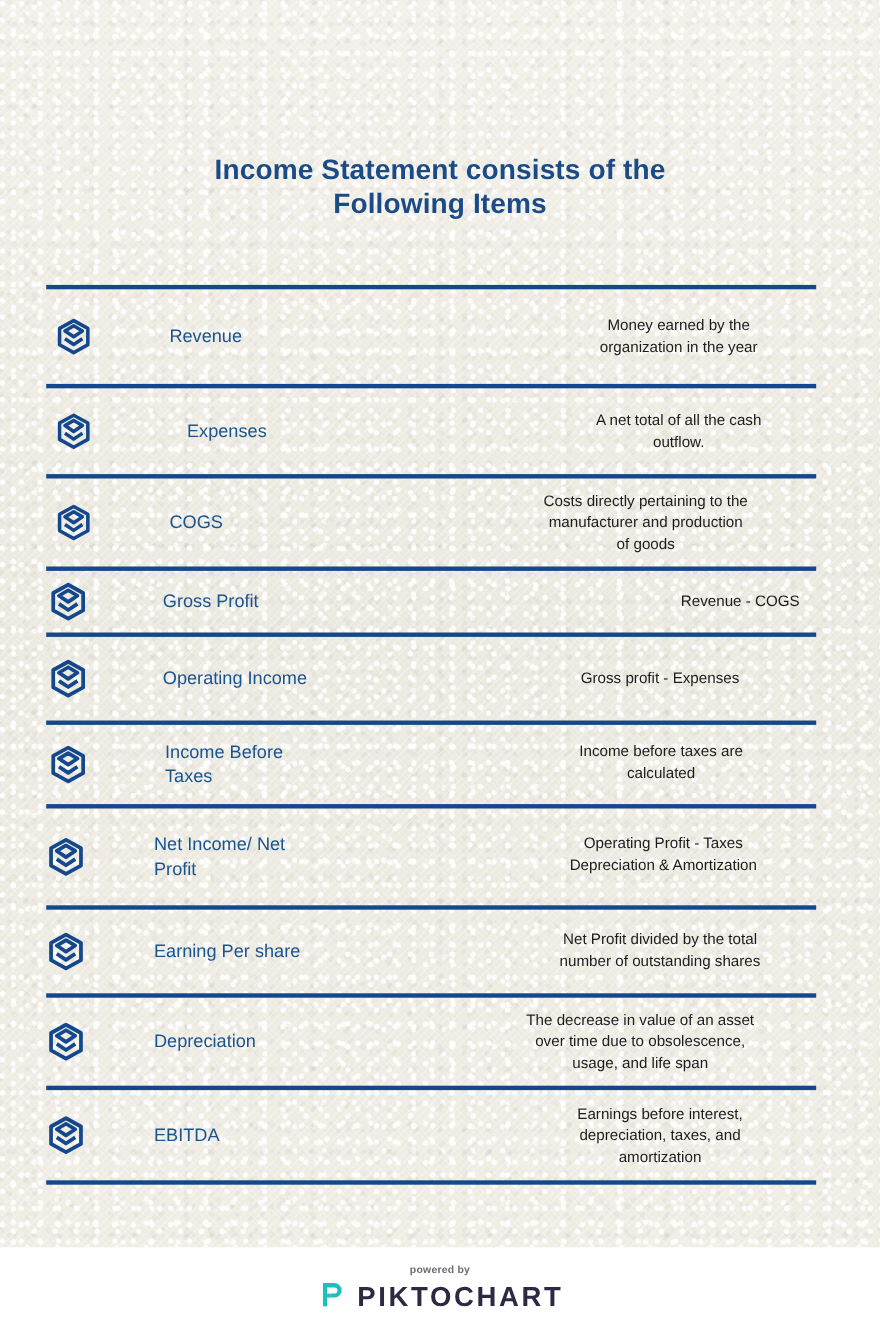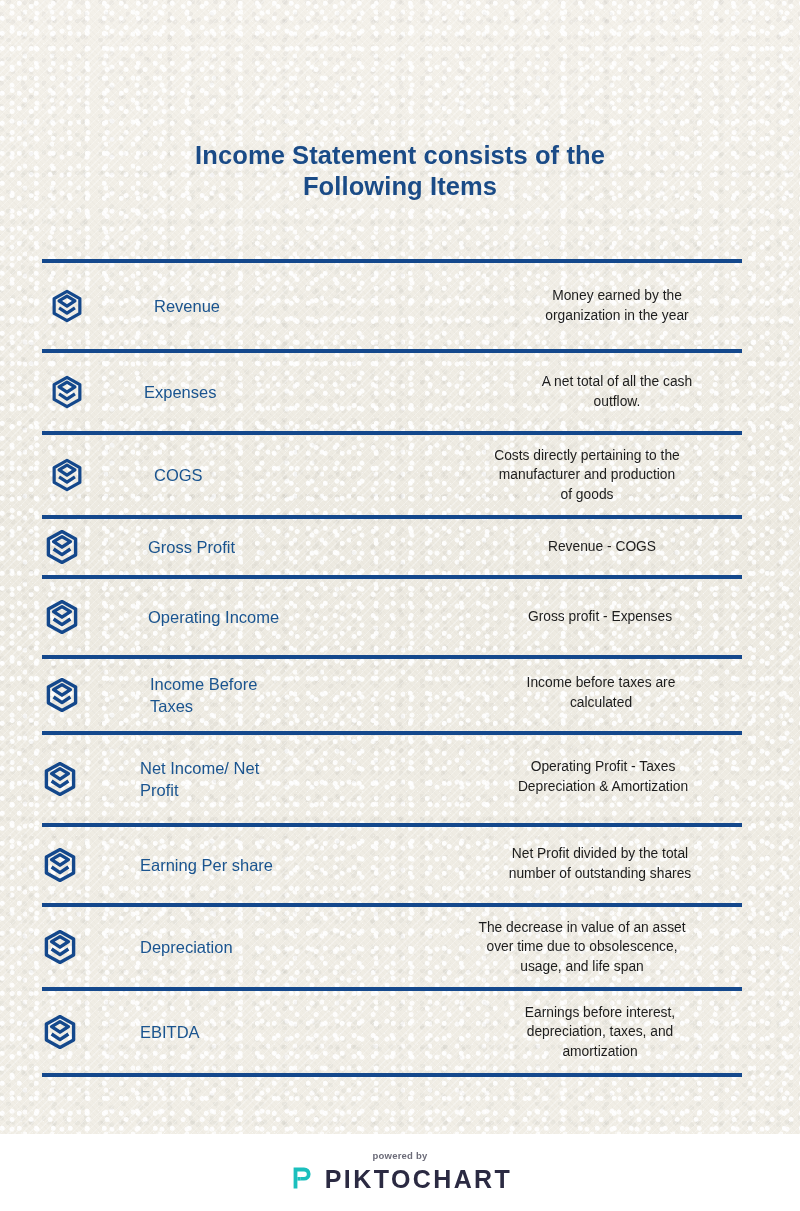--- a/index.html
+++ b/index.html
@@ -168,21 +168,21 @@
 organization in the year</div>
       </div>
       <div class="rule"></div>
       <div class="row" style="height: 78px;">
         <div class="icon-cell" style="margin-left: 8px; width: 34px;">
           <svg class="hex-icon" width="34" height="34" viewBox="0 0 36 36">
             <path d="M18 2.6 L31.6 10.1 V25.9 L18 33.4 L4.4 25.9 V10.1 Z" fill="none" stroke="#14488c" stroke-width="3.4" stroke-linejoin="round"></path>
             <path d="M9.6 12.6 L18 18.2 L26.4 12.6 L18 7.6 Z M9.6 20.0 L18 25.6 L26.4 20.0" fill="none" stroke="#14488c" stroke-width="3.4" stroke-linejoin="round" stroke-linecap="butt"></path>
           </svg>
         </div>
-        <div class="label" style="margin-left: 60px;">Expenses</div>
+        <div class="label" style="margin-left: 86px;">Expenses</div>
         <div class="desc" style="width: 250px; right: 0px;">A net total of all the cash
 outflow.</div>
       </div>
       <div class="rule"></div>
       <div class="row" style="height: 80px;">
         <div class="icon-cell" style="margin-left: 8px; width: 34px;">
           <svg class="hex-icon" width="34" height="34" viewBox="0 0 36 36">
             <path d="M18 2.6 L31.6 10.1 V25.9 L18 33.4 L4.4 25.9 V10.1 Z" fill="none" stroke="#14488c" stroke-width="3.4" stroke-linejoin="round"></path>
             <path d="M9.6 12.6 L18 18.2 L26.4 12.6 L18 7.6 Z M9.6 20.0 L18 25.6 L26.4 20.0" fill="none" stroke="#14488c" stroke-width="3.4" stroke-linejoin="round" stroke-linecap="butt"></path>
           </svg>
@@ -194,21 +194,21 @@
       </div>
       <div class="rule"></div>
       <div class="row" style="height: 56px;">
         <div class="icon-cell" style="margin-left: 2px; width: 36px;">
           <svg class="hex-icon" width="36" height="36" viewBox="0 0 36 36">
             <path d="M18 2.6 L31.6 10.1 V25.9 L18 33.4 L4.4 25.9 V10.1 Z" fill="none" stroke="#14488c" stroke-width="3.4" stroke-linejoin="round"></path>
             <path d="M9.6 12.6 L18 18.2 L26.4 12.6 L18 7.6 Z M9.6 20.0 L18 25.6 L26.4 20.0" fill="none" stroke="#14488c" stroke-width="3.4" stroke-linejoin="round" stroke-linecap="butt"></path>
           </svg>
         </div>
         <div class="label" style="margin-left: 68px;">Gross Profit</div>
-        <div class="desc" style="width: 250px; right: 15px;">Revenue - COGS</div>
+        <div class="desc" style="width: 250px; right: 15px; text-align: right;">Revenue - COGS</div>
       </div>
       <div class="rule"></div>
       <div class="row" style="height: 76px;">
         <div class="icon-cell" style="margin-left: 2px; width: 36px;">
           <svg class="hex-icon" width="36" height="36" viewBox="0 0 36 36">
             <path d="M18 2.6 L31.6 10.1 V25.9 L18 33.4 L4.4 25.9 V10.1 Z" fill="none" stroke="#14488c" stroke-width="3.4" stroke-linejoin="round"></path>
             <path d="M9.6 12.6 L18 18.2 L26.4 12.6 L18 7.6 Z M9.6 20.0 L18 25.6 L26.4 20.0" fill="none" stroke="#14488c" stroke-width="3.4" stroke-linejoin="round" stroke-linecap="butt"></path>
           </svg>
         </div>
         <div class="label" style="margin-left: 68px;">Operating Income</div>

